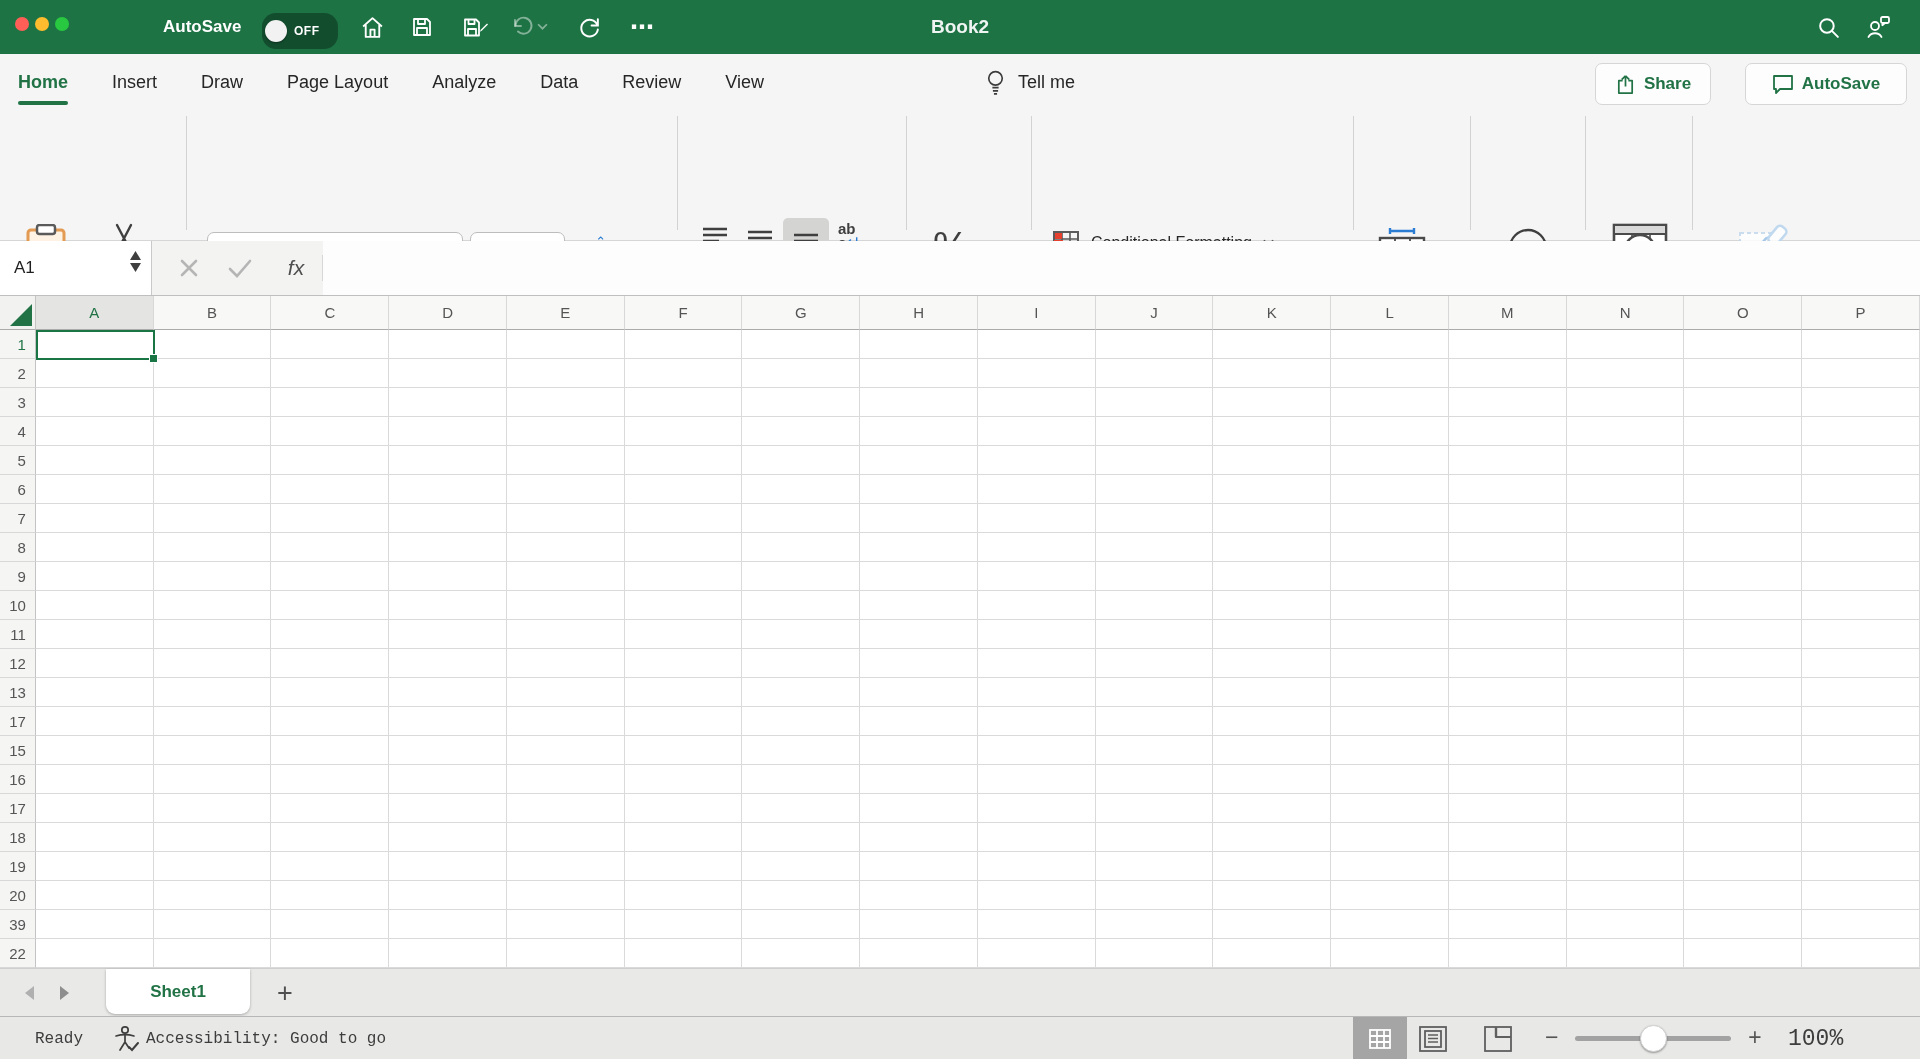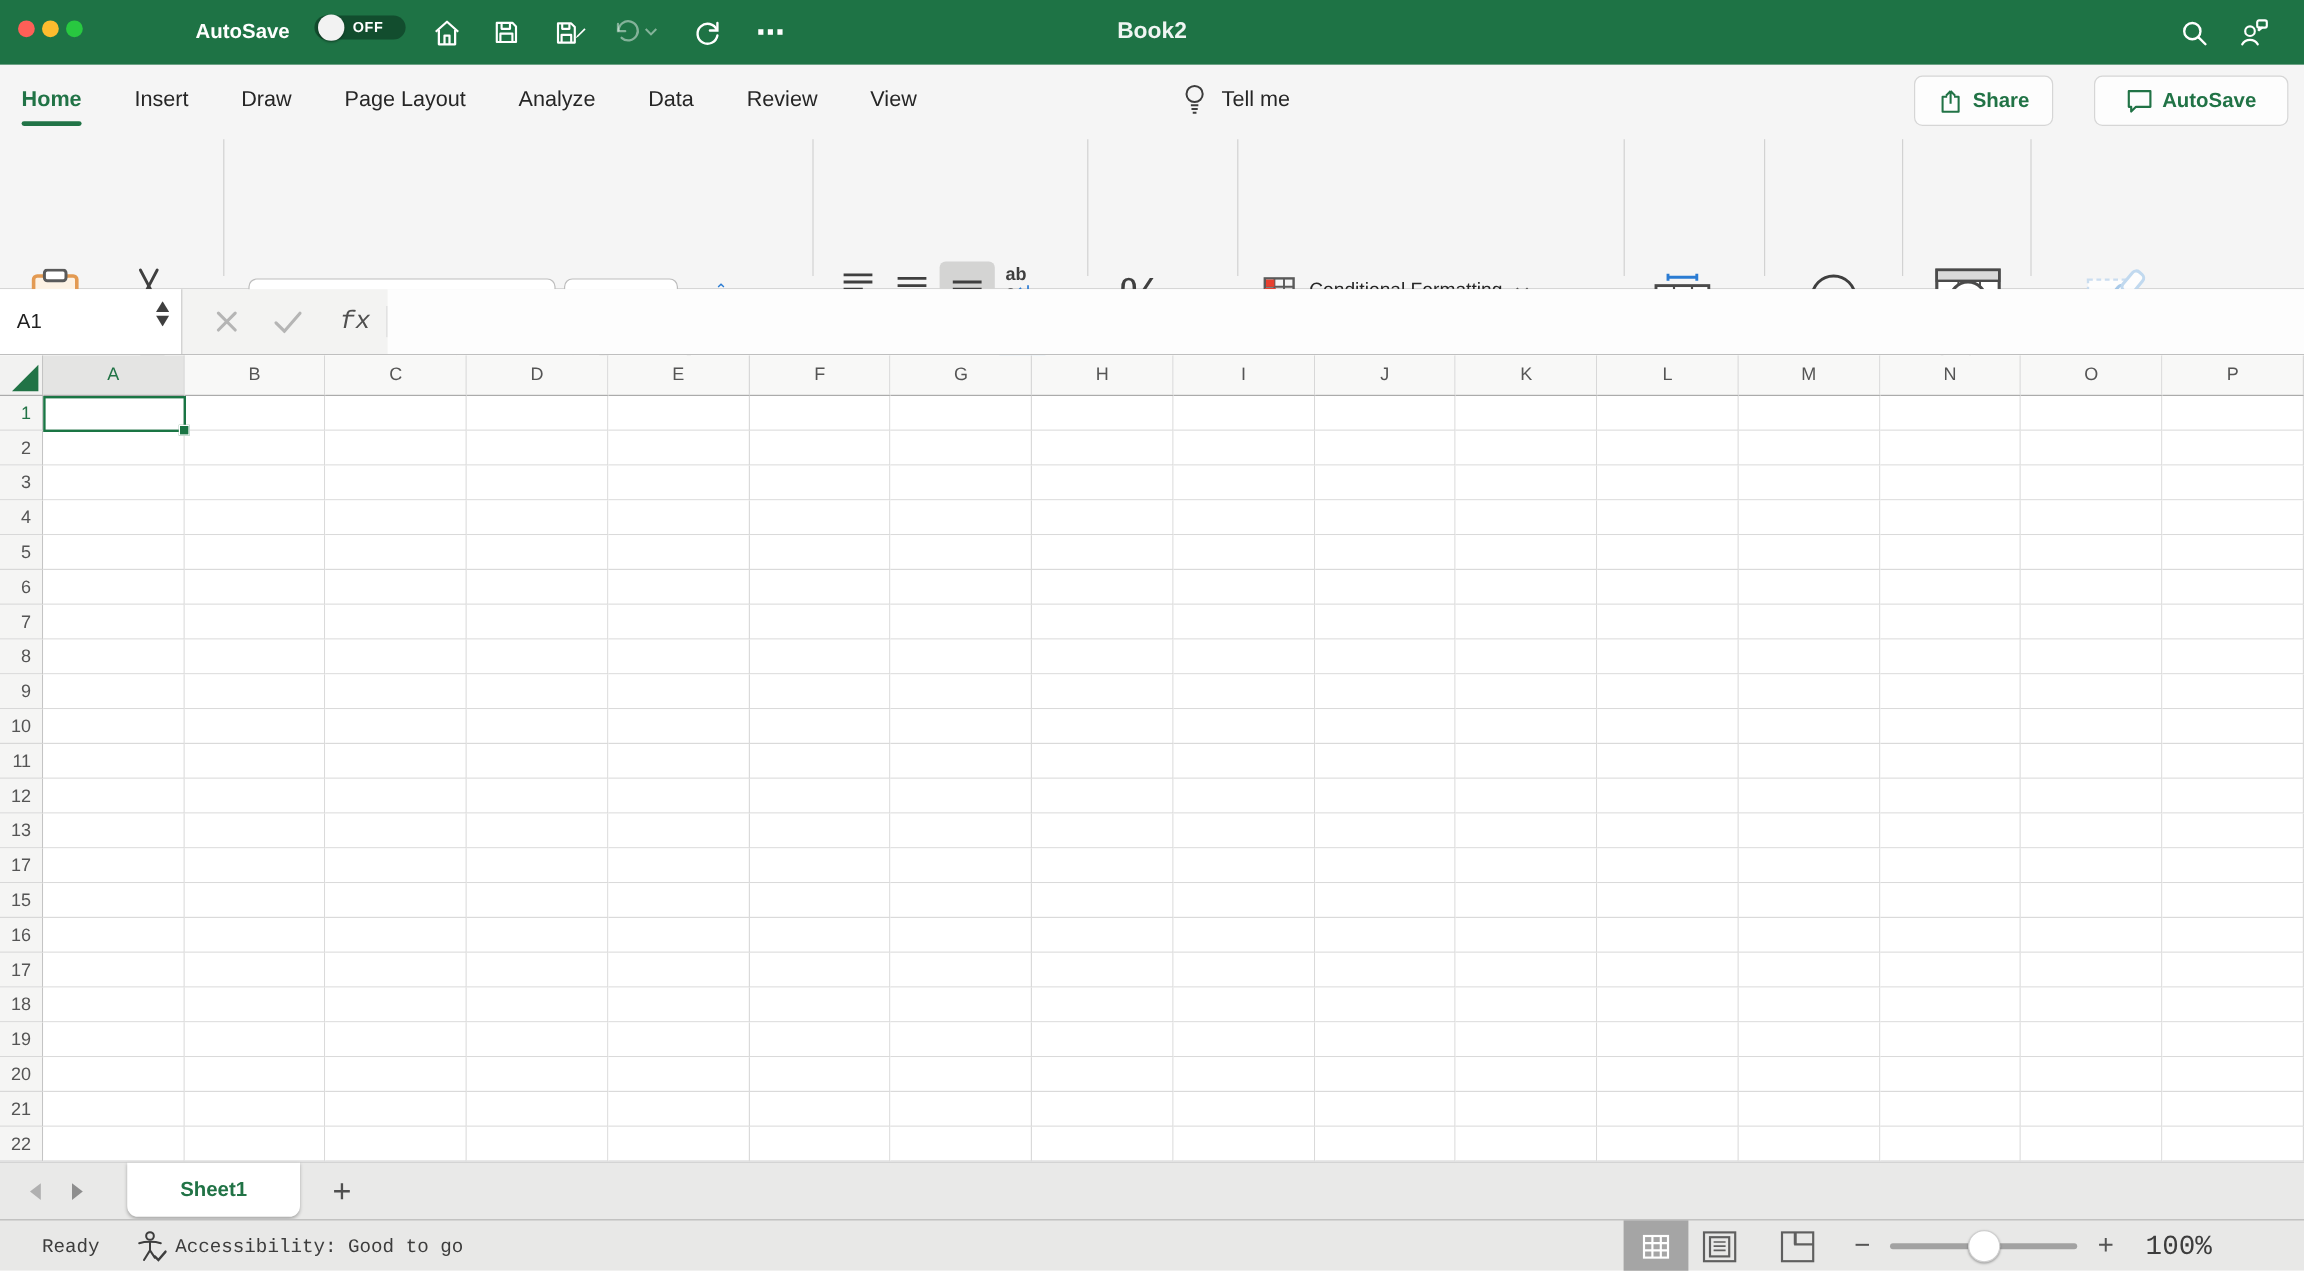--- a/index.html
+++ b/index.html
@@ -8,21 +8,21 @@
   .app { position:relative; width:1920px; height:1059px; overflow:hidden; }
 
   
   .titlebar { position:absolute; left:0; top:0; width:1920px; height:54px; background:#1e7345; }
   .tl { position:absolute; top:17px; width:14px; height:14px; border-radius:50%; }
   .tl.red    { left:15px; background:#ff5f57; }
   .tl.yellow { left:35px; background:#febc2e; }
   .tl.green  { left:55px; background:#28c840; }
   .autosave-label { position:absolute; left:163px; top:0; height:54px; display:flex; align-items:center;
                     color:#fff; font-size:17px; font-weight:700; }
-  .autosave-toggle { position:absolute; left:262px; top:13px; width:76px; height:20px; border-radius:14px;
+  .autosave-toggle { position:absolute; left:262px; top:13px; width:76px; height:36px; border-radius:14px;
                      background:rgba(10,45,28,.55); display:flex; align-items:center; }
   .autosave-knob { width:22px; height:22px; border-radius:50%; background:#f2f2f2; margin-left:3px;
                    box-shadow:0 1px 2px rgba(0,0,0,.4); }
   .autosave-state { color:#fff; font-size:12px; font-weight:700; margin-left:7px; letter-spacing:.5px; }
   .tb-ico { position:absolute; top:0; height:54px; display:flex; align-items:center; justify-content:center; }
   .title-text { position:absolute; left:0; top:0; width:1920px; height:54px; display:flex; align-items:center;
                 justify-content:center; color:rgba(255,255,255,.93); font-size:19px; font-weight:700; pointer-events:none; }
 
   
   .menurow { position:absolute; left:0; top:54px; width:1920px; height:56px; background:#f5f5f5; }
@@ -54,21 +54,21 @@
   .gray { color:#b9b9b9; }
 
   
   .formularow { position:absolute; left:0; top:241px; width:1920px; height:55px; background:#f3f3f2;
                 border-bottom:1px solid #bfbfbf; }
   .namebox { position:absolute; left:0; top:0; width:152px; height:54px; background:#fff;
              border-right:1px solid #c9c9c9; display:flex; align-items:center; }
   .namebox-text { margin-left:14px; font-size:17px; color:#1f1f1f; }
   .stepper { position:absolute; right:10px; top:10px; display:flex; flex-direction:column; gap:3px; align-items:center; }
   .fbtn { position:absolute; top:0; height:54px; display:flex; align-items:center; justify-content:center; }
-  .fx { font-family:Liberation Mono, monospace; font-style:italic; font-size:21px; color:#4f4f4f; }
+  .fx { font-family:Liberation Sans, sans-serif; font-style:italic; font-size:21px; color:#4f4f4f; }
   .fdiv { position:absolute; left:322px; top:14px; height:26px; width:1px; background:#d7d7d7; }
   .finput { position:absolute; left:323px; top:0; width:1597px; height:54px; background:#fdfdfd; }
 
   
   .gridwrap { position:absolute; left:0; top:296px; width:1920px; height:672px; background:#fff; overflow:hidden; }
   .colheaders { display:flex; height:34px; }
   .corner { width:36px; height:34px; background:#f2f2f1; border-right:1px solid #c4c4c4;
             border-bottom:1px solid #ababab; position:relative; }
   .corner-tri { position:absolute; right:3px; bottom:3px; width:0; height:0;
                 border-left:22px solid transparent; border-bottom:22px solid #217346; }
@@ -909,21 +909,21 @@
           <div class="cell"></div>
           <div class="cell"></div>
           <div class="cell"></div>
           <div class="cell"></div>
           <div class="cell"></div>
           <div class="cell"></div>
           <div class="cell"></div>
           <div class="cell"></div>
         </div>
         <div class="grow">
-          <div class="rowheader">21</div>
+          <div class="rowheader">39</div>
           <div class="cell"></div>
           <div class="cell"></div>
           <div class="cell"></div>
           <div class="cell"></div>
           <div class="cell"></div>
           <div class="cell"></div>
           <div class="cell"></div>
           <div class="cell"></div>
           <div class="cell"></div>
           <div class="cell"></div>

